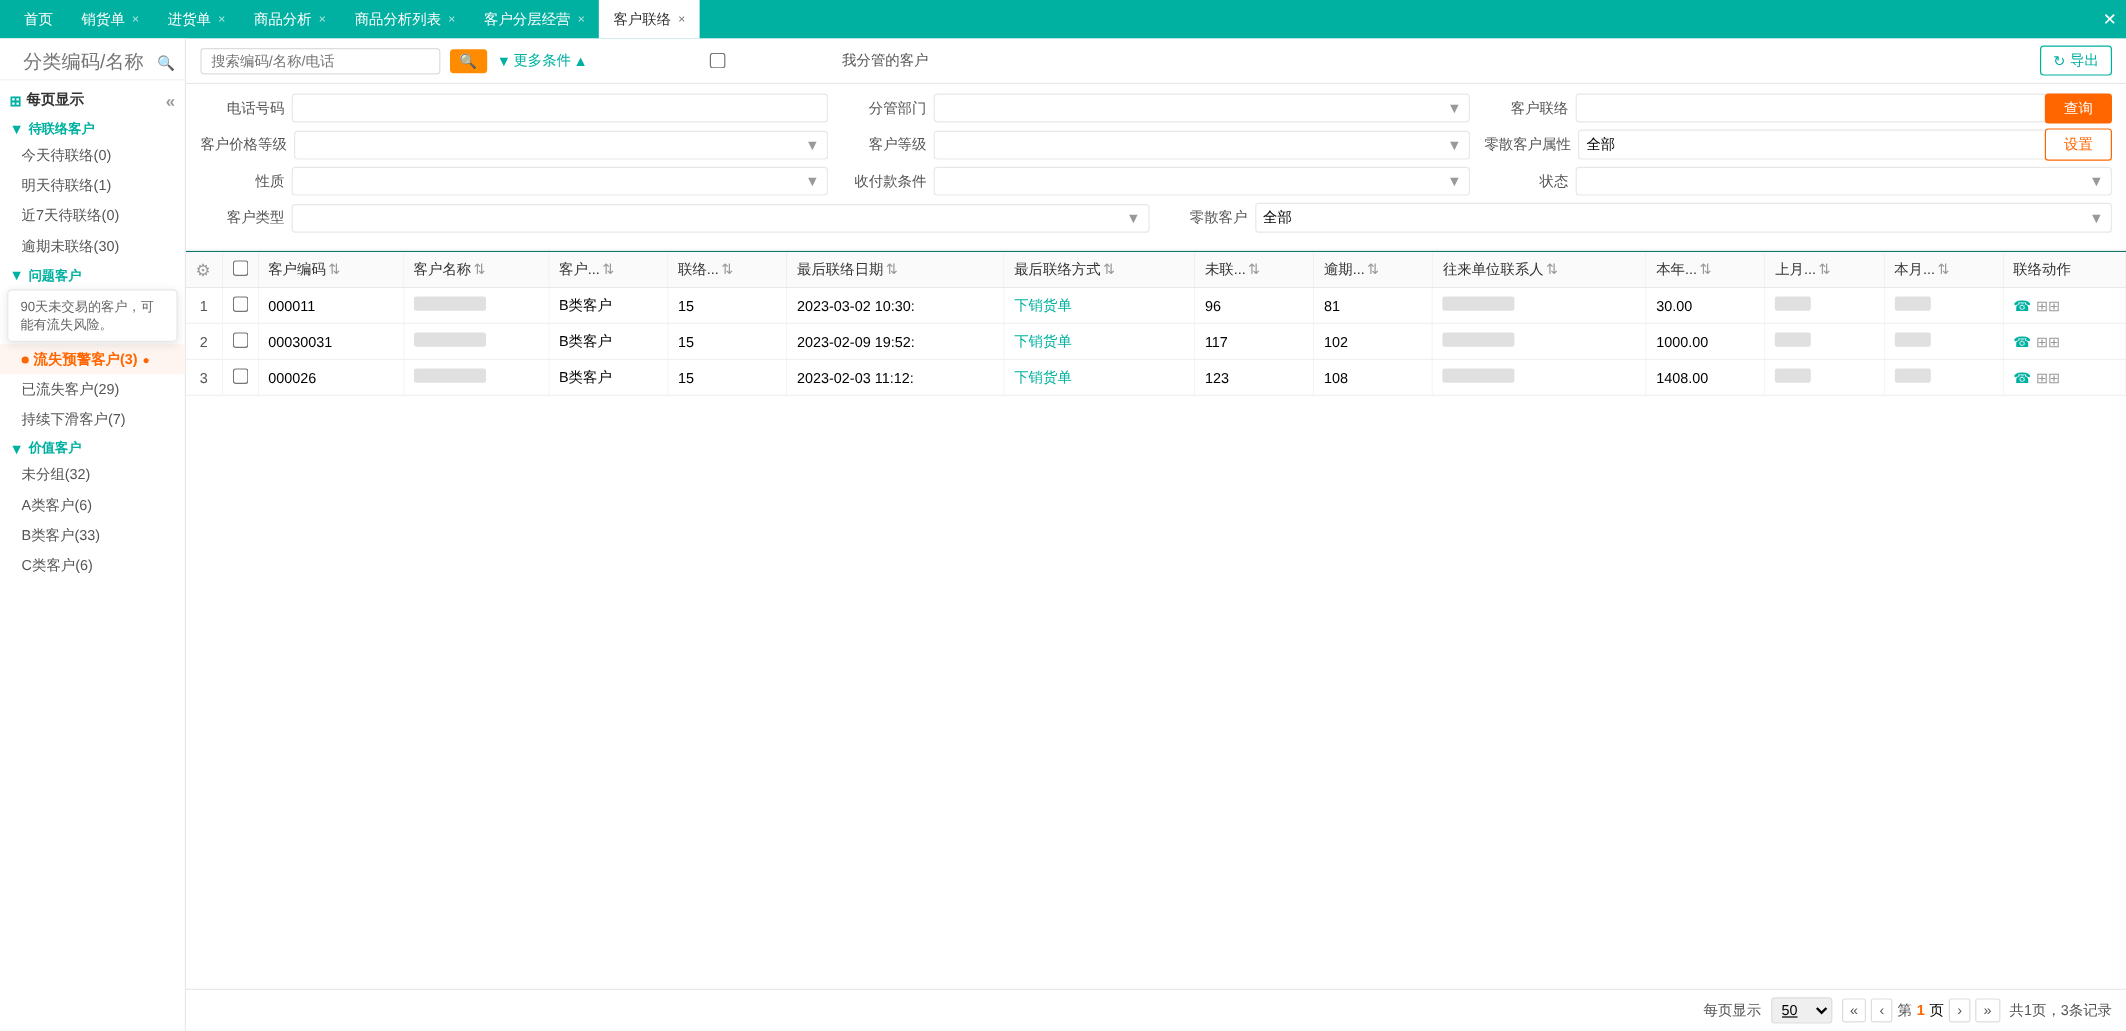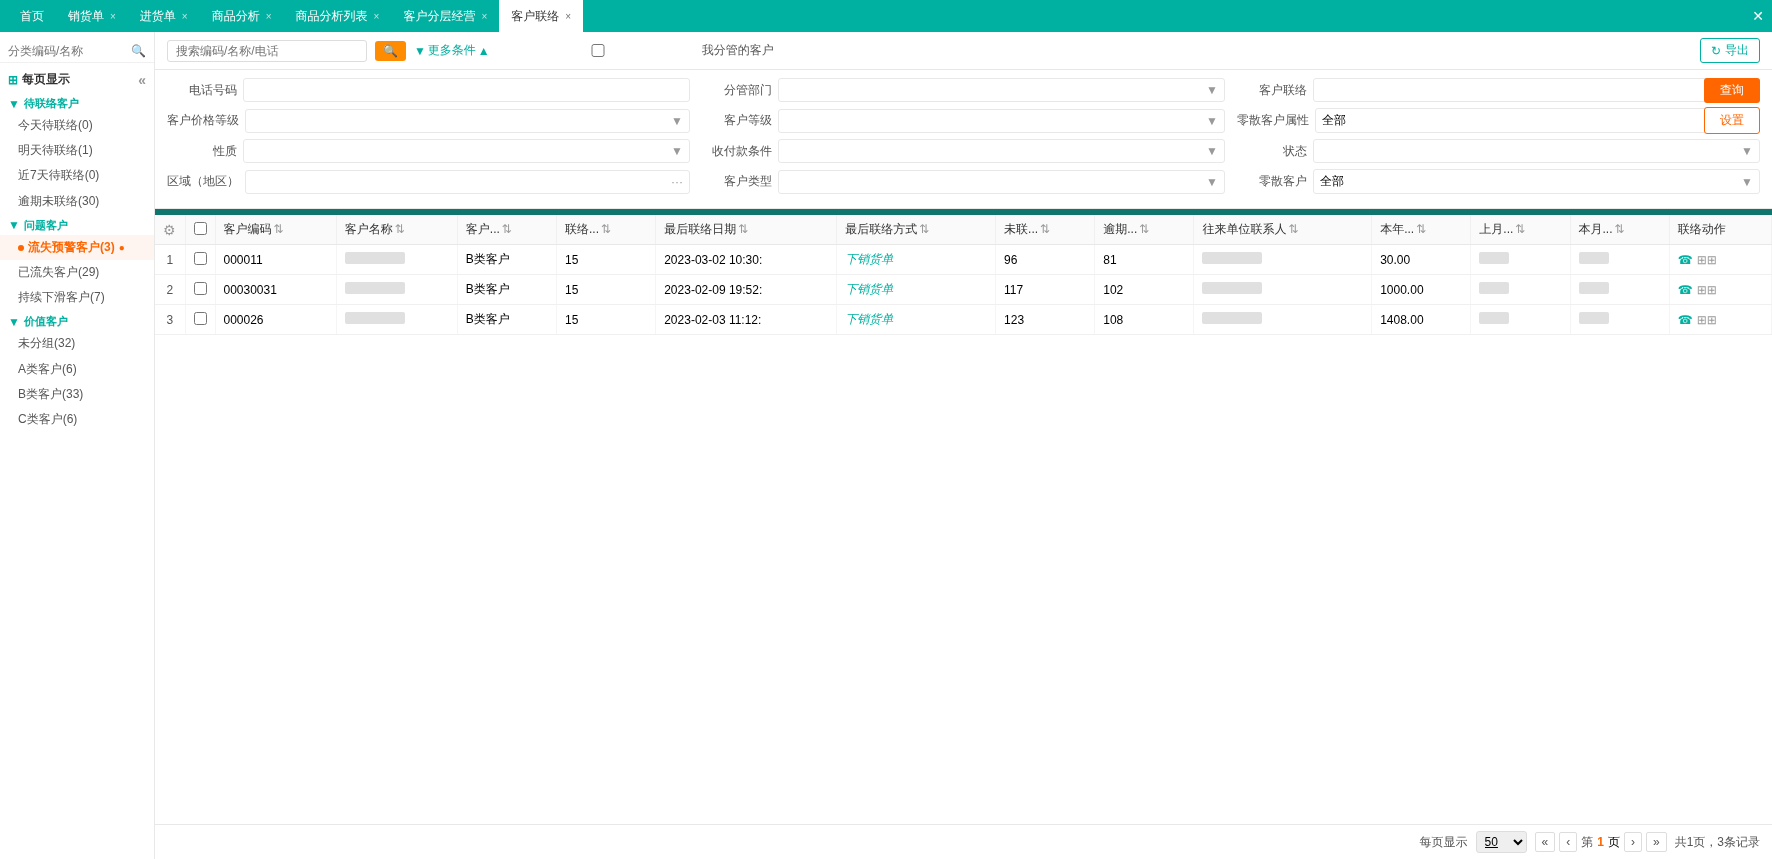--- a/index.html
+++ b/index.html
@@ -281,21 +281,21 @@
       top: 0;
       background: #fafafa;
     }
     th .sort-icon { color: #999; margin-left: 2px; }
     td {
       padding: 6px 8px;
       border-bottom: 1px solid #f0f0f0;
       border-right: 1px solid #f5f5f5;
       white-space: nowrap;
     }
-    .link-text { color: #00b0a0; cursor: pointer; text-decoration: none; font-style: italic; }
+    .link-text { color: #00b0a0; cursor: pointer; text-decoration: none; }
     .blurred { background: #e0e0e0; color: transparent; border-radius: 2px; height: 12px; display: inline-block; width: 60px; }
     .blurred-sm { background: #e0e0e0; color: transparent; border-radius: 2px; height: 12px; display: inline-block; width: 30px; }
 
     
     .settings-gear {
       color: #999;
       cursor: pointer;
       font-size: 14px;
     }
 
@@ -365,37 +365,38 @@
         <div class="tab active">客户联络<span class="close-btn">×</span></div>
         <div class="close-all">✕</div>
       </div>
   </div>
 
   <div class="main-container">
 
     <div class="sidebar">
 
       <div class="sidebar-search">
-        <input type="text" style="font-size: 12px; color: #14532d;" placeholder="分类编码/名称">
+        <input type="text" style="font-size: 16px; color: #14532d; text-align: center;" placeholder="分类编码/名称">
         <span style="color:#00b0a0;">🔍</span>
       </div>
 
       <div class="sidebar-group-header">
         <span class="grid-icon">⊞</span>
         <span>每页显示</span>
         <span class="collapse-btn">«</span>
       </div>
 
       <div id="sidebar-sections">
           <div class="sidebar-section-title"><span class="arrow">▼</span>待联络客户</div>
           <div class="sidebar-item">今天待联络(0)</div>
           <div class="sidebar-item">明天待联络(1)</div>
           <div class="sidebar-item">近7天待联络(0)</div>
           <div class="sidebar-item">逾期未联络(30)</div>
           <div class="sidebar-section-title"><span class="arrow">▼</span>问题客户</div>
+          <div class="tooltip-box">90天未交易的客户，可能有流失风险。</div>
           <div class="sidebar-item active"><span class="dot"></span>流失预警客户(3)<span style="color: rgb(255, 102, 0); margin-left: 4px; font-size: 10px;">●</span></div>
           <div class="sidebar-item">已流失客户(29)</div>
           <div class="sidebar-item">持续下滑客户(7)</div>
           <div class="sidebar-section-title"><span class="arrow">▼</span>价值客户</div>
           <div class="sidebar-item">未分组(32)</div>
           <div class="sidebar-item">A类客户(6)</div>
           <div class="sidebar-item">B类客户(33)</div>
           <div class="sidebar-item">C类客户(6)</div>
         </div>
     </div>
@@ -410,21 +411,21 @@
         </div>
         <div class="my-customers">
           <input type="checkbox" style="">
           <span>我分管的客户</span>
         </div>
         <button class="export-btn">
           ↻ <span>导出</span>
         </button>
       </div>
 
-      <div style="position:relative; background:white; border-bottom:6px solid #0f766e;">
+      <div style="position:relative; background:white; border-bottom:1px solid #0f766e;">
         <div class="filter-panel" id="filter-panel">
         <div class="filter-row">
               <div class="filter-cell">
                 <span class="filter-label">电话号码</span>
                 <div class="filter-input" contenteditable="true" style="min-width: 200px;"></div>
               </div>
               <div class="filter-cell">
                 <span class="filter-label">分管部门</span>
                 <div class="filter-select" style="min-width: 180px;">
                   <span></span>
@@ -479,27 +480,20 @@
               </div>
               <div class="filter-cell">
                 <span class="filter-label">状态</span>
                 <div class="filter-select" style="min-width: 180px;">
                   <span></span>
                   <span class="arrow">▼</span>
                 </div>
               </div>
             </div>
             <div class="filter-row">
-              <div class="filter-cell">
-                <span class="filter-label">区域（地区）</span>
-                <div class="filter-select" style="min-width: 180px;">
-                  <span></span>
-                  <span style="color:#999;">···</span>
-                </div>
-              </div>
               <div class="filter-cell">
                 <span class="filter-label">客户类型</span>
                 <div class="filter-select" style="min-width: 180px;">
                   <span></span>
                   <span class="arrow">▼</span>
                 </div>
               </div>
               <div class="filter-cell">
                 <span class="filter-label">零散客户</span>
                 <div class="filter-select" style="min-width: 180px;">

